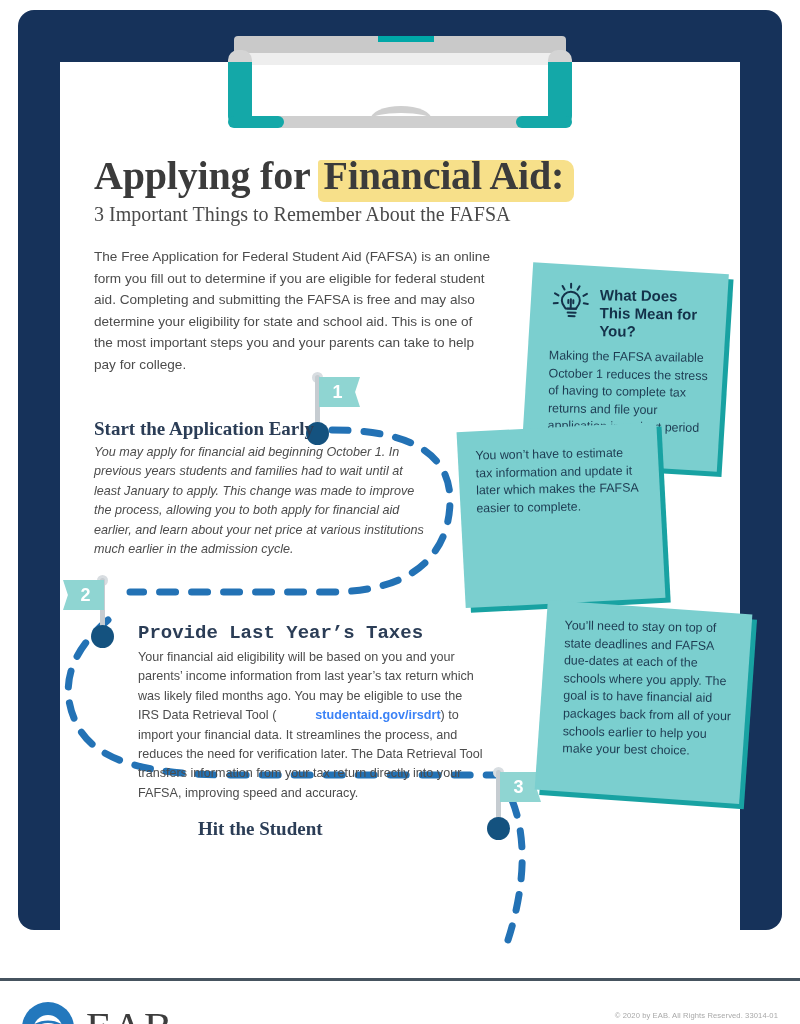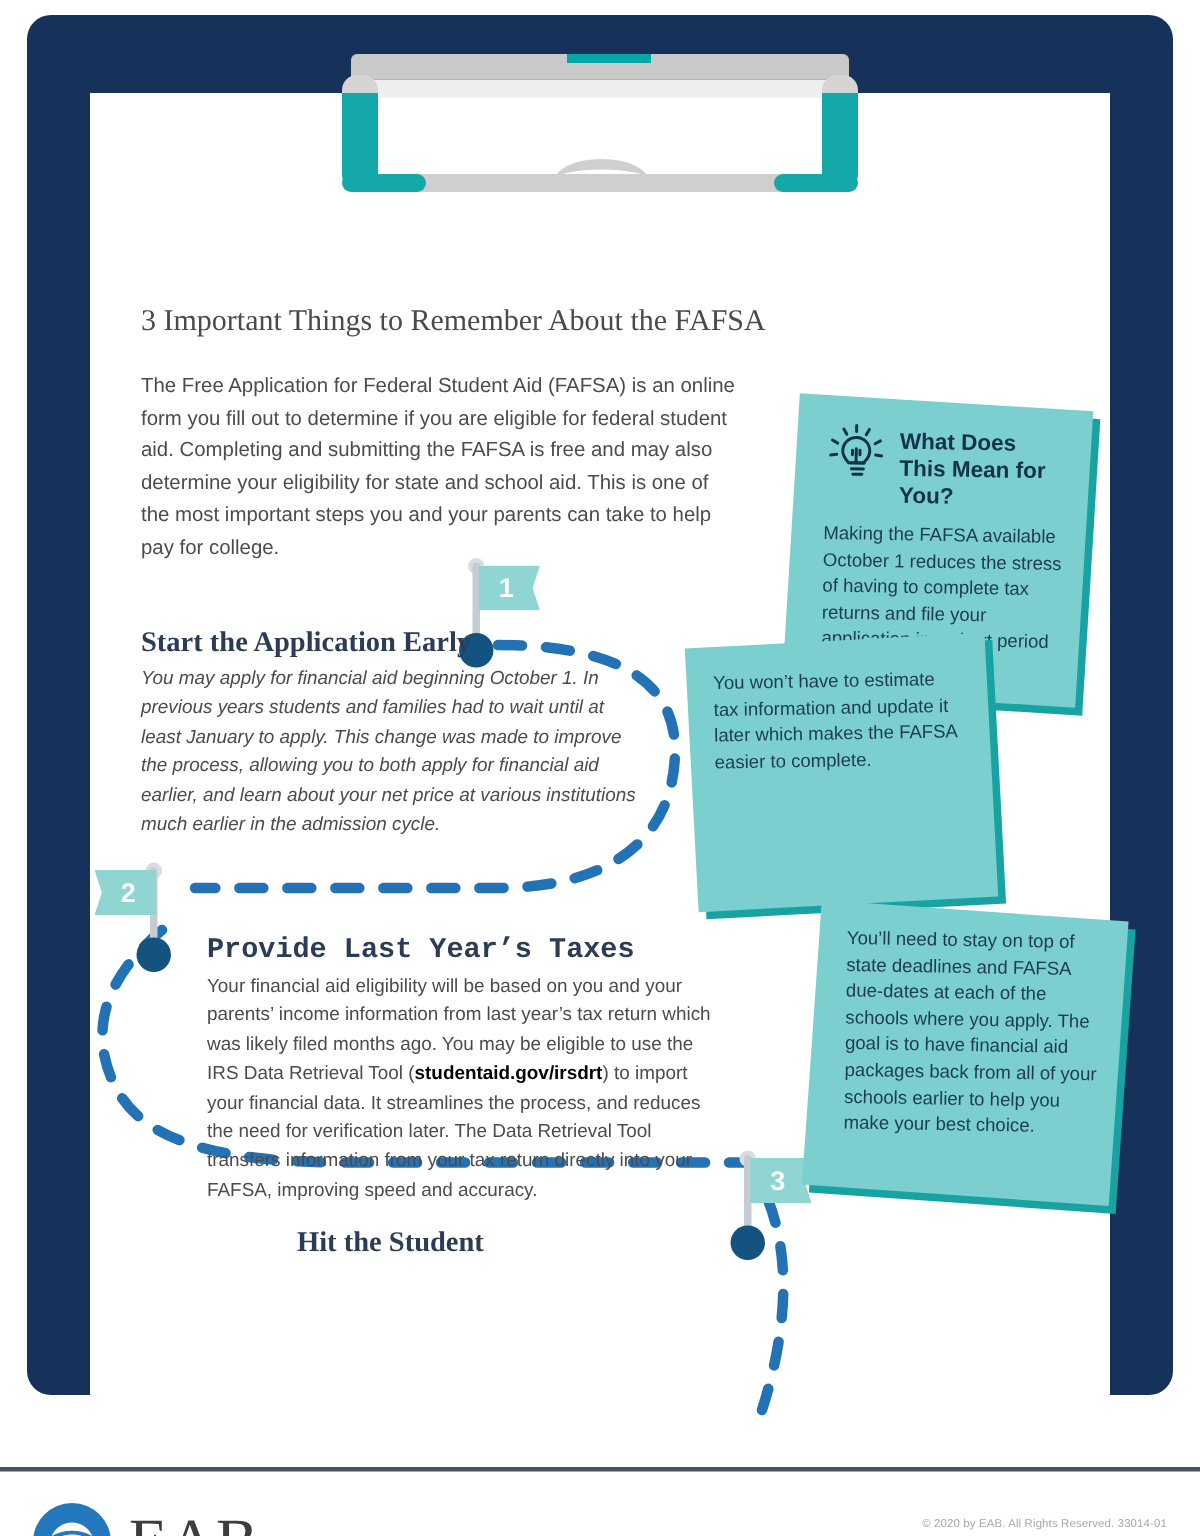--- a/index.html
+++ b/index.html
@@ -183,23 +183,24 @@
     color: #2b3d56;
     white-space: nowrap;
   }
   .step-body {
     position: absolute;
     font-size: 12.6px;
     line-height: 19.4px;
     color: #4c4c4c;
   }
   .lnk {
-    color: #000000;
+    color: #3b82f6;
     font-weight: 700;
     text-decoration: none;
+    margin-left: 39px;
   }
 
   #step1-head { left: 94px;  top: 418px; }
   #step1-body { left: 94px;  top: 443px; width: 330px; font-style: italic; }
   #step2-head { left: 138px; top: 622px; font-family: Liberation Mono, monospace; }
   #step2-body { left: 138px; top: 648px; width: 346px; }
   #step3-head { left: 198px; top: 818px; }
   #step3-body { left: 198px; top: 843px; width: 290px; }
 
   
@@ -377,20 +378,23 @@
     <div class="clip-arm left"></div>
     <div class="clip-arm right"></div>
     <div class="clip-arm-teal left"></div>
     <div class="clip-arm-teal right"></div>
     <div class="clip-bar"></div>
     <div class="clip-bump"></div>
     <div class="clip-foot left"></div>
     <div class="clip-foot right"></div>
   </div>
 
+  <div class="title-row">
+    <span class="title-main">Applying for </span><span class="title-main hl">Financial Aid:</span>
+  </div>
   <div class="subtitle">3 Important Things to Remember About the FAFSA</div>
   <div class="intro">The Free Application for Federal Student Aid (FAFSA) is an online form you fill out to determine if you are eligible for federal student aid. Completing and submitting the FAFSA is free and may also determine your eligibility for state and school aid. This is one of the most important steps you and your parents can take to help pay for college.</div>
 
   <svg id="path-svg" viewBox="0 0 800 1024">
     <path d="M 332 430
              C 420 430, 450 460, 450 500
              C 450 548, 420 592, 330 592
              L 130 592" fill="none" stroke="#2372b5" stroke-width="7" stroke-linecap="round" stroke-dasharray="16 16"></path>
     <path d="M 108 620
              C 60 660, 62 700, 80 730

